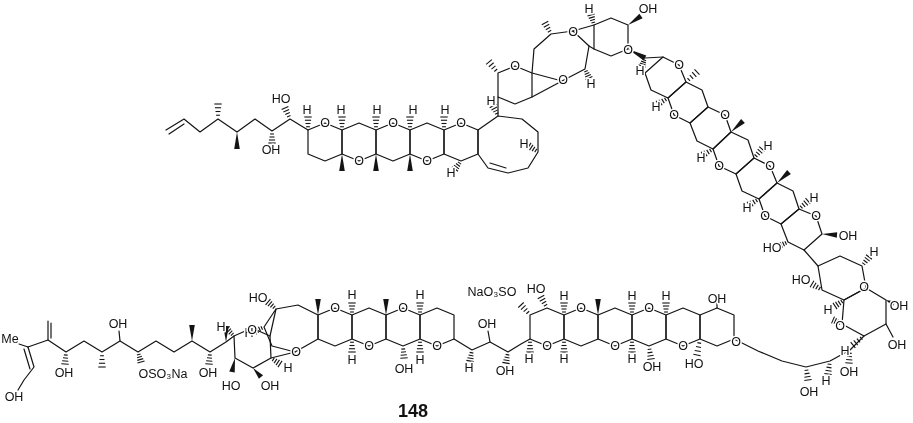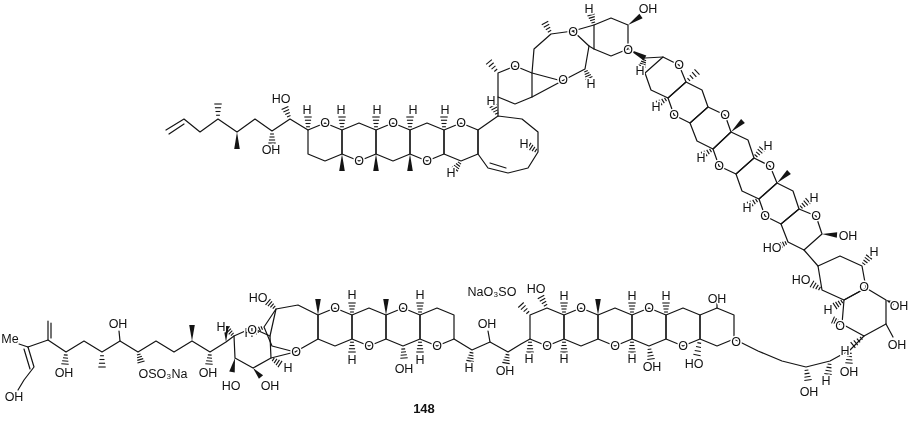--- a/index.html
+++ b/index.html
@@ -1,20 +1,20 @@
 <!DOCTYPE html>
 <html><head>
 <meta charset="utf-8">
 <style>
   html,body{margin:0;padding:0;background:#ffffff;}
   .canvas{position:relative;width:913px;height:423px;background:#ffffff;overflow:hidden;
           font-family:"Liberation Sans","DejaVu Sans",sans-serif;}
   svg{position:absolute;left:0;top:0;}
-  .compound-number{position:absolute;left:398px;top:401px;width:52px;text-align:center;
-          font-weight:bold;font-size:13px;color:#111;}
+  .compound-number{position:absolute;left:398px;top:401px;width:52px;
+          font-weight:bold;font-size:18px;color:#111;}
   text.atom{font-family:"Liberation Sans","DejaVu Sans",sans-serif;font-size:12.5px;fill:#111;
           paint-order:stroke;stroke:#ffffff;stroke-width:3px;stroke-linejoin:round;}
 </style>
 </head>
 <body>
 
 <div class="canvas">
   <svg id="mol" width="913" height="423" viewBox="0 0 913 423">
       <polygon points="308,130 325,123 342,130 342,154 325,161 308,154" fill="none" stroke="#141414" stroke-width="1.2" stroke-linejoin="round"></polygon>
       <polygon points="342,130 359,123 376,130 376,154 359,161 342,154" fill="none" stroke="#141414" stroke-width="1.2" stroke-linejoin="round"></polygon>

